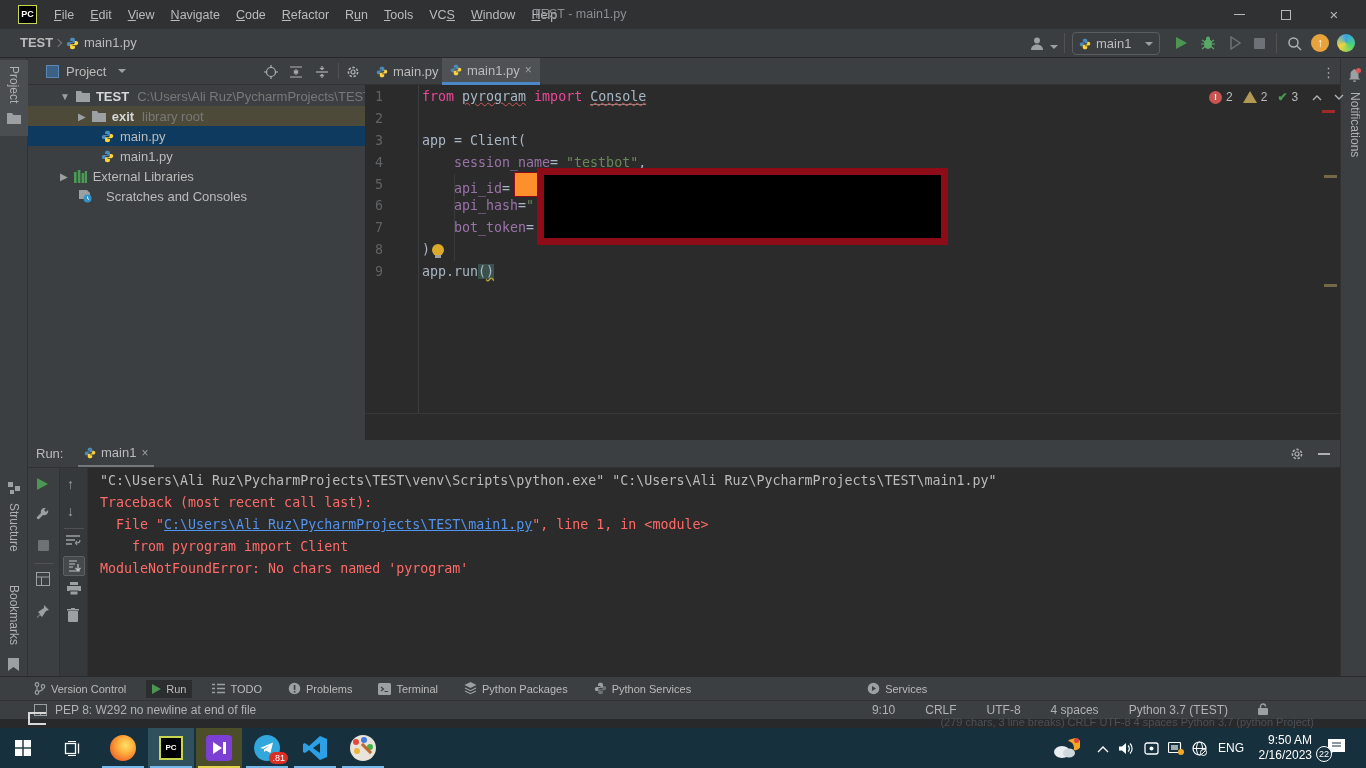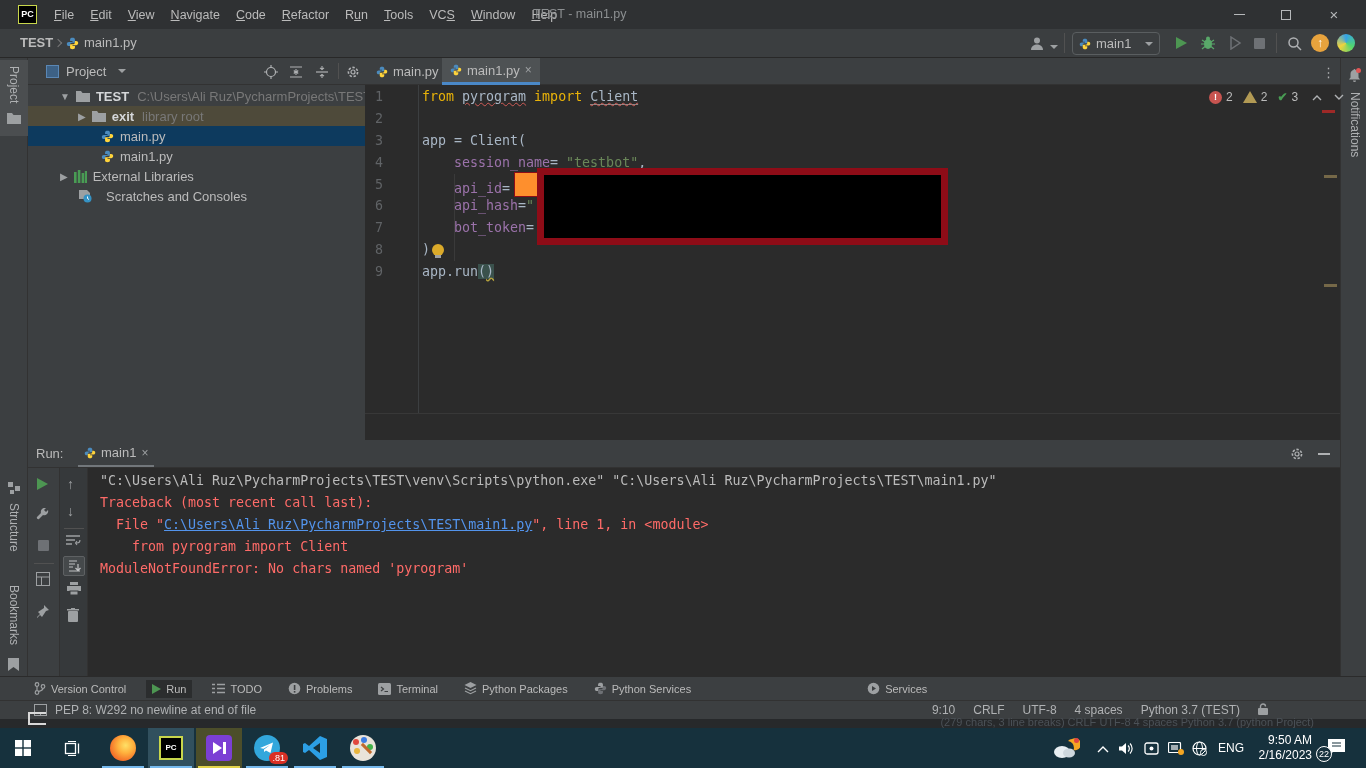--- a/index.html
+++ b/index.html
@@ -33,21 +33,21 @@
 .tr-sel{background:#0d3a5e}
 .tr-hov{background:#4e4a3a}
 
 #editor{left:365px;top:58px;width:975px;height:382px;background:#2b2b2b}
 #tabbar{left:0;top:0;width:975px;height:27px;background:#3c3f41;border-bottom:1px solid #323232}
 .tab{position:absolute;top:0;height:27px;display:flex;align-items:center;gap:5px;padding:0 8px;font-size:13px;color:#bbbbbb}
 #tab2{background:#4e5254;border-bottom:3px solid #4a88c7}
 .tabx{color:#9da0a2;font-size:12px}
 .gut{position:absolute;left:0;width:18px;text-align:right;color:#606366}
 .cl{position:absolute;left:57px;color:#a9b7c6}
-.kw{color:#eab308}
+.kw{color:#ec4899}
 .param{color:#9b72aa}
 .str{color:#6a8759}
 .sqg{text-decoration:underline;text-decoration-style:wavy;text-decoration-color:#cf5b56;text-decoration-thickness:1px}
 .clsu{border-bottom:1px solid #8a8a8a}
 #blackbox{left:172px;top:110px;width:411px;height:77px;background:#000;border:7px solid #8e0c17}
 #orangebox{left:149px;top:114px;width:25px;height:25px;background:#fe8f2d;border:1px solid #8e0c17}
 #bulb{left:67px;top:186px;width:12px;height:12px;background:#dbaa2a;border-radius:50%}
 #bulb:after{content:"";position:absolute;left:3px;top:11px;width:6px;height:3px;background:#9da0a2}
 .mark{position:absolute;width:13px;height:3px}
 .parenhl{background:#3a514c}
@@ -60,21 +60,21 @@
 #rcol2{left:32px;top:28px;width:28px;height:208px;background:#36393b;border-right:1px solid #323232}
 .cline{position:absolute;left:72px;color:#bbbbbb}
 .cerr{color:#ff6b68}
 .clink{color:#5394ec;text-decoration:underline}
 .icn{position:absolute;display:flex;align-items:center;justify-content:center}
 
 #toolwinbar{left:0;top:676px;width:1366px;height:24px;background:#3c3f41;border-top:1px solid #2b2b2b;display:flex;align-items:center;padding-left:28px;gap:14px}
 .twb{display:flex;align-items:center;gap:5px;font-size:11px;color:#bbbbbb;padding:3px 6px}
 .twb.active{background:#2b2d2e}
 #statusbar{left:0;top:700px;width:1366px;height:19px;background:#3c3f41;border-top:1px solid #323232;display:flex;align-items:center;font-size:12px;color:#b0b2b4}
-#statusright{position:absolute;right:98px;display:flex;gap:18px}
+#statusright{position:absolute;right:98px;display:flex;gap:30px}
 #ghost{left:0;top:719px;width:1366px;height:9px;background:#27292b}
 #ghosttext{top:716px;right:52px;font-size:11px;color:#4b5157}
 
 #taskbar{left:0;top:728px;width:1366px;height:40px;background:#16313d}
 .tile{position:absolute;top:0;width:46px;height:40px;display:flex;align-items:center;justify-content:center}
 .underl{position:absolute;bottom:0;left:2px;width:42px;height:2px;background:#76b9ed}
 .tray{font-size:12px;color:#fff}
 .badge{position:absolute;background:#d93025;color:#fff;font-size:9px;border-radius:7px;padding:1px 3px}
 svg{display:block}
 </style>
@@ -330,21 +330,21 @@
   <div class="gut mono" style="top:72px">3</div>
   <div class="gut mono" style="top:94px">4</div>
   <div class="gut mono" style="top:116px">5</div>
   <div class="gut mono" style="top:137px">6</div>
   <div class="gut mono" style="top:159px">7</div>
   <div class="gut mono" style="top:181px">8</div>
   <div class="gut mono" style="top:203px">9</div>
   <div class="a" style="left:53px;top:27px;width:1px;height:328px;background:#3c3f41"></div>
   <div class="a" style="left:89px;top:116px;width:1px;height:87px;background:#3a3a3a"></div>
 
-  <div class="cl mono" style="top:28px"><span class="kw">from</span><span> </span><span class="sqg">pyrogram</span><span> </span><span class="kw">import</span><span> </span><span class="sqg clsu">Client</span></div>
+  <div class="cl mono" style="top:28px"><span class="kw">from</span><span> </span><span class="sqg">pyrogram</span><span> </span><span class="kw">import</span><span> </span><span class="sqg clsu">Console</span></div>
   <div class="cl mono" style="top:72px"><span>app = Client(</span></div>
   <div class="cl mono" style="top:94px;padding-left:32px"><span class="param">session_name</span><span>= </span><span class="str">"testbot"</span><span>,</span></div>
   <div class="cl mono" style="top:120px;padding-left:32px"><span class="param">api_id</span><span>=</span></div>
   <div class="cl mono" style="top:137px;padding-left:32px"><span class="param">api_hash</span><span>=</span><span class="str">"</span></div>
   <div class="cl mono" style="top:159px;padding-left:32px"><span class="param">bot_token</span><span>=</span></div>
   <div class="cl mono" style="top:181px"><span>)</span></div>
   <div class="cl mono" style="top:203px"><span>app.run</span><span class="parenhl">(</span><span class="parenhl" style="text-decoration:underline wavy #b8a43c">)</span></div>
 
   <div class="a" id="orangebox"></div>
   <div class="a" id="blackbox"></div>

